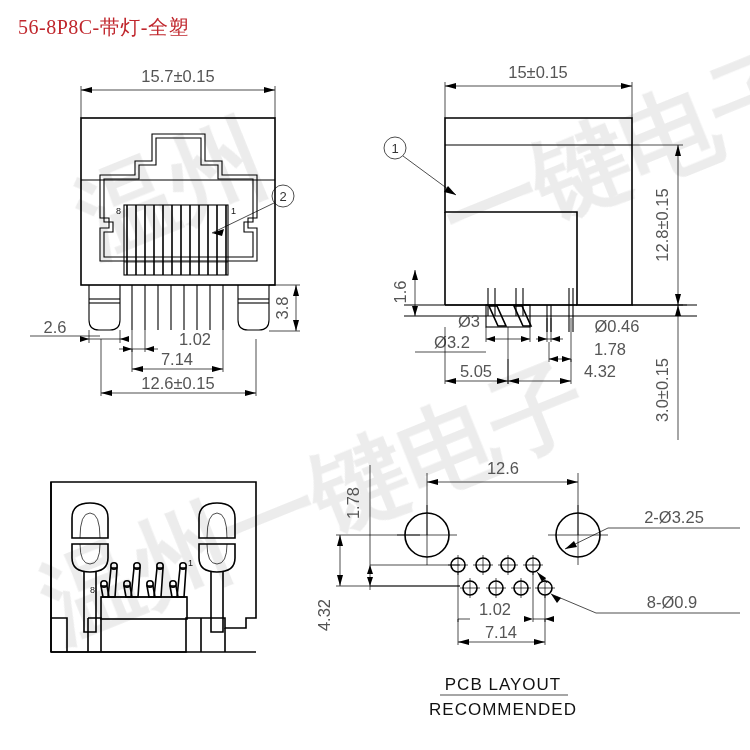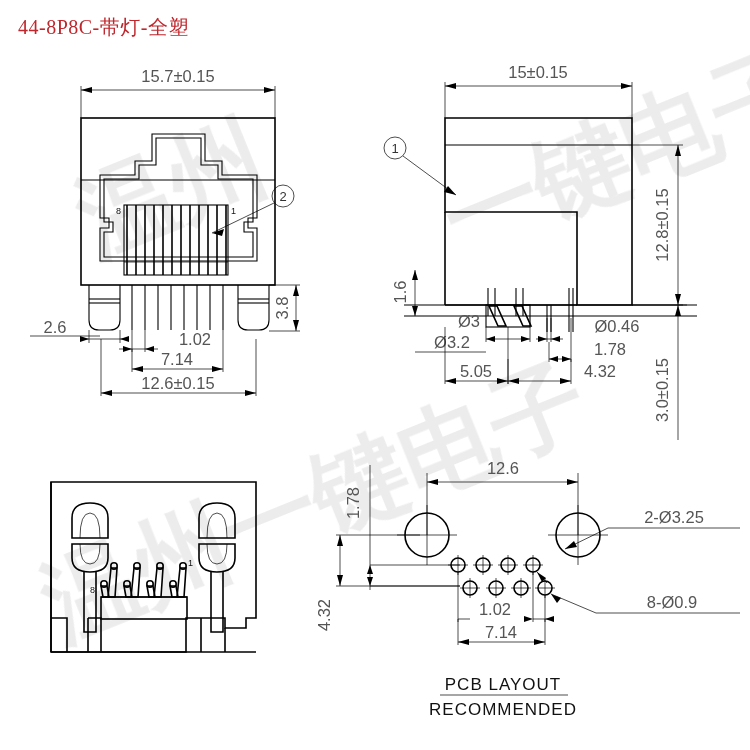--- a/index.html
+++ b/index.html
@@ -25,21 +25,21 @@
   .small{font-family:"Liberation Sans",sans-serif;font-size:9px;fill:#111;}
   .balloon{font-family:"Liberation Sans",sans-serif;font-size:13px;fill:#333;}
   .pcbtxt{font-family:"Liberation Sans",sans-serif;font-size:17px;fill:#111;letter-spacing:1px;}
   .fillblk{fill:#000;}
 </style>
 </head>
 <body>
 
 <div id="sheet">
 
-  <div class="title">44-8P8C-带灯-全塑</div>
+  <div class="title">56-8P8C-带灯-全塑</div>
 
   <svg id="drawing" viewBox="0 0 750 750">
 
     <g opacity="0.85">
       <g class="wm" transform="translate(95,255) rotate(-22)" font-family="DejaVu Sans, sans-serif" font-size="96" font-weight="bold">
         <text x="0" y="0">温州</text>
       </g>
       <g class="wm" transform="translate(460,255) rotate(-22)" font-family="DejaVu Sans, sans-serif" font-size="96" font-weight="bold">
         <text x="0" y="0">一键电子</text>
       </g>

